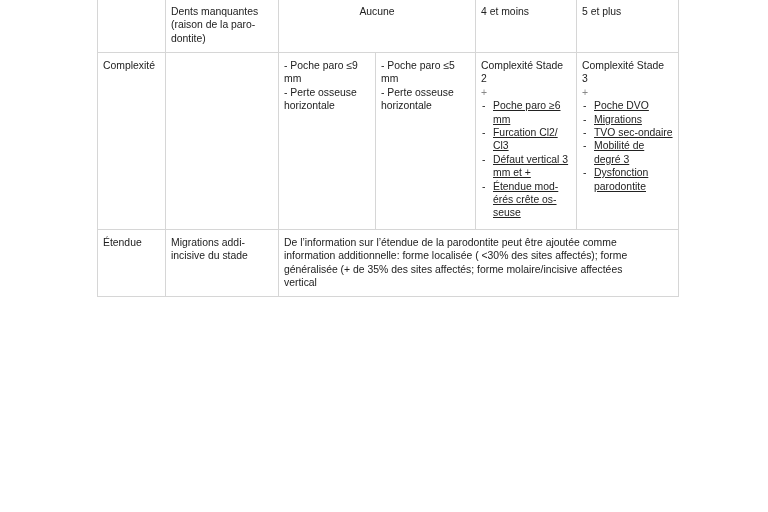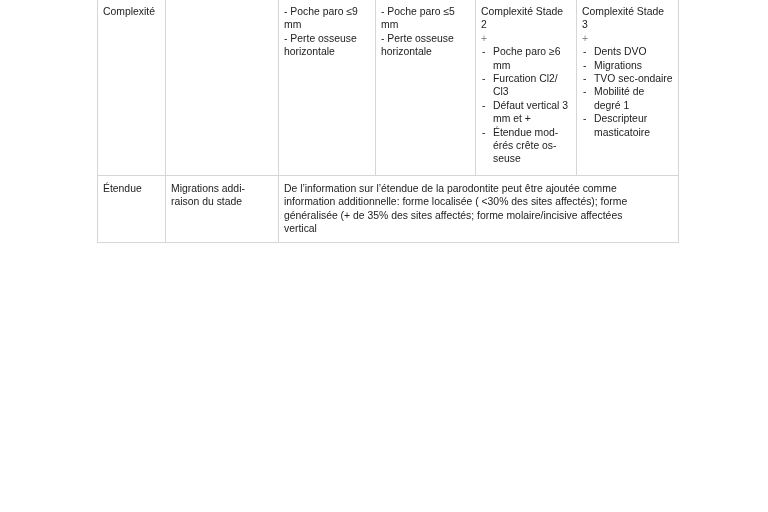--- a/index.html
+++ b/index.html
@@ -6,41 +6,52 @@
   body { width: 768px; height: 512px; position: relative; overflow: hidden;
          font-family: "Liberation Sans", "DejaVu Sans", sans-serif; color: #222; }
   .page { position: absolute; left: 0; top: 0; width: 768px; height: 512px; }
   table.grid { position: absolute; left: 97px; top: -2px; border-collapse: collapse;
                table-layout: fixed; width: 581px; font-size: 10.4px; line-height: 13.4px; }
   table.grid td { border: 1px solid #d6d6d6; vertical-align: top; padding: 6px 5px 6px 5px; }
   table.grid tr.hdr td { height: 41px; }
   table.grid tr.cx td { height: 164px; margin-left: 43px; }
   table.grid tr.et td { height: 52px; }
   .center { text-align: center; }
-  ul.dash { list-style: none; margin: 0; padding: 0; }
+  ul.dash { list-style: none; margin: 0; padding: 0; text-decoration: underline; }
   ul.dash li { position: relative; padding-left: 12px; }
   ul.dash li::before { content: "-"; position: absolute; left: 1px; top: 0; }
   .plus { color: #888; }
   .line { display: block; }
 </style>
 </head>
 <body>
 
 <div class="page">
   <table class="grid">
     <colgroup>
       <col style="width:68px">
         <col style="width:113px">
         <col style="width:97px">
       <col style="width:100px">
         <col style="width:101px">
         <col style="width:102px">
     </colgroup>
 
     <tbody>
+        <tr class="hdr">
+      <td></td>
+      <td>
+        <span class="line">Dents manquantes</span>
+        <span class="line">(raison de la paro-</span>
+        <span class="line">dontite)</span>
+      </td>
+      <td colspan="2" class="center">Aucune</td>
+      <td>4 et moins</td>
+      <td>5 et plus</td>
+    </tr>
 
     <tr class="cx">
       <td>Complexité</td>
       <td></td>
       <td>
         <span class="line">- Poche paro ≤9</span>
         <span class="line">mm</span>
         <span class="line">- Perte osseuse</span>
         <span class="line">horizontale</span>
       </td>
@@ -59,34 +70,34 @@
           <li>Furcation Cl2/ Cl3</li>
           <li>Défaut vertical 3 mm et +</li>
           <li>Étendue mod-érés crête os-seuse</li>
         </ul>
       </td>
       <td>
         <span class="line">Complexité Stade</span>
         <span class="line">3</span>
         <span class="line plus">+</span>
         <ul class="dash">
-          <li>Dents DVO</li>
+          <li>Poche DVO</li>
           <li>Migrations</li>
           <li>TVO sec-ondaire</li>
-          <li>Mobilité de degré 1</li>
-          <li>Descripteur masticatoire</li>
+          <li>Mobilité de degré 3</li>
+          <li>Dysfonction parodontite</li>
         </ul>
       </td>
     </tr>
 
     <tr class="et">
       <td>Étendue</td>
       <td>
         <span class="line">Migrations addi-</span>
-        <span class="line">raison du stade</span>
+        <span class="line">incisive du stade</span>
       </td>
       <td colspan="4">
         <span class="line">De l’information sur l’étendue de la parodontite peut être ajoutée comme</span>
         <span class="line">information additionnelle: forme localisée ( &lt;30% des sites affectés); forme</span>
         <span class="line">généralisée (+ de 35% des sites affectés; forme molaire/incisive affectées</span>
         <span class="line">vertical</span>
       </td>
     </tr>
   </tbody>
     </table>

